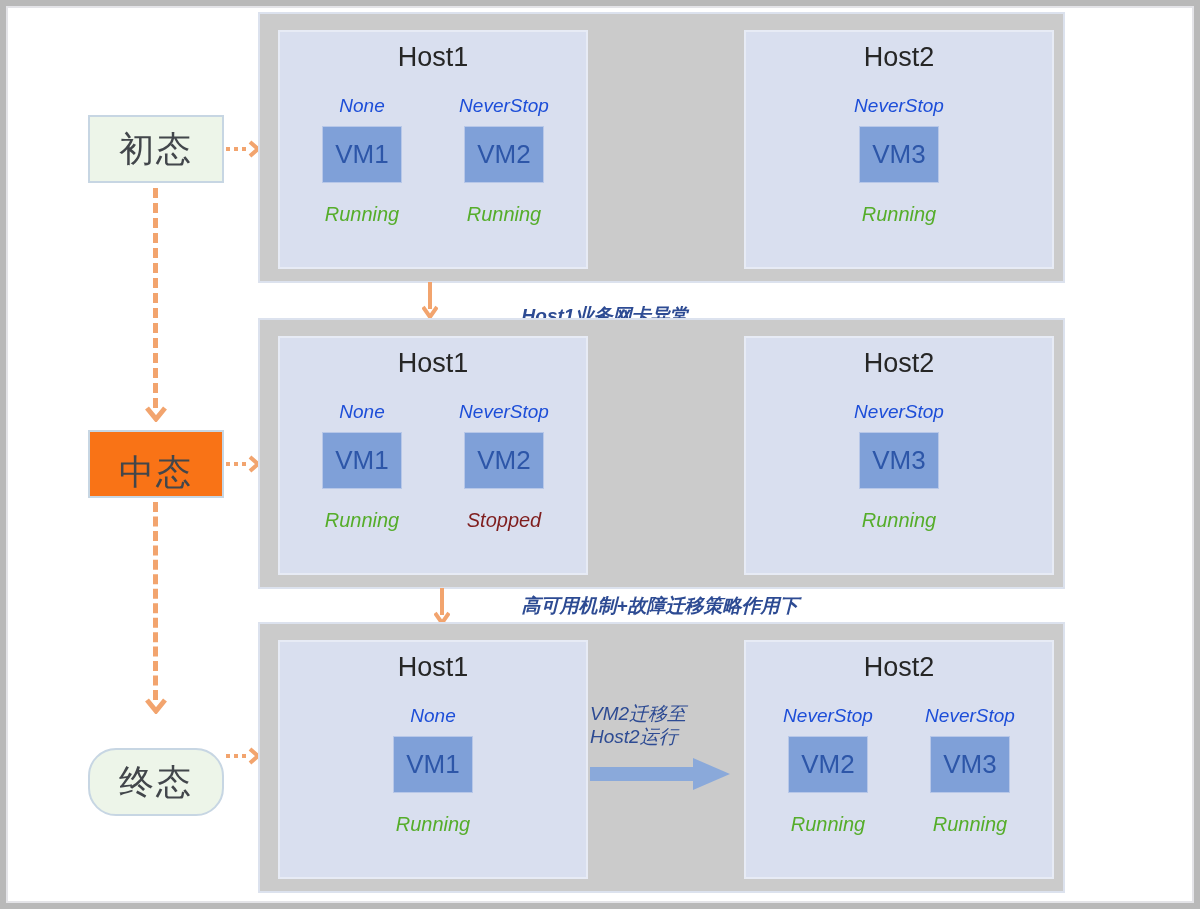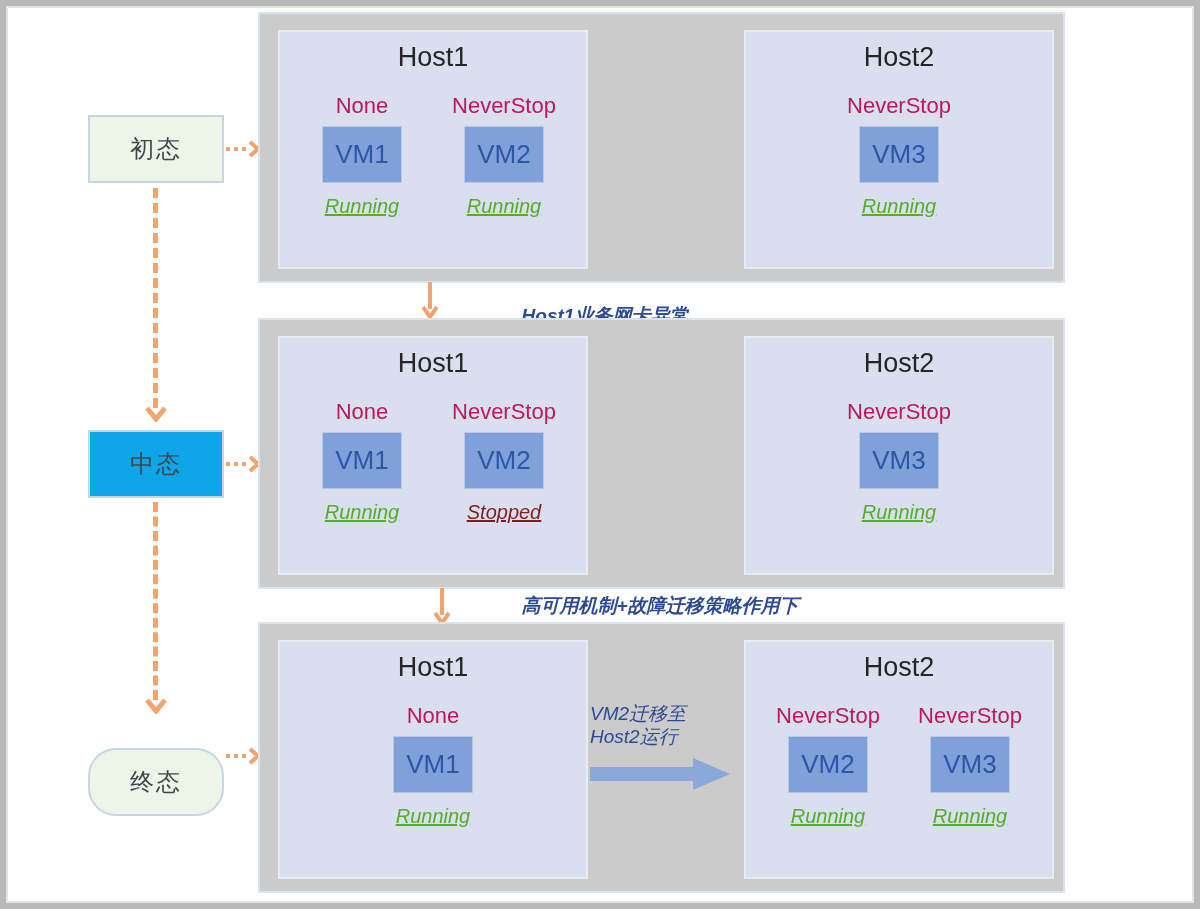--- a/index.html
+++ b/index.html
@@ -7,24 +7,24 @@
     position:relative;width:1200px;height:909px;background:#ffffff;
     box-shadow:inset 0 0 0 6px #b9b9b9, inset 0 0 0 8px #e4e4e8;
     font-family:"Liberation Sans","DejaVu Sans",sans-serif;
     overflow:hidden;
   }
   
   .state-box{
     position:absolute;left:88px;width:136px;height:68px;
     border:2px solid #c7d6e3;box-sizing:border-box;
     display:flex;align-items:center;justify-content:center;
-    font-size:24px;color:#42464b;letter-spacing:2px;
+    font-size:35px;color:#42464b;letter-spacing:2px;
   }
   .state-green{background:#edf5e9;}
-  .state-red{background:#0ea5e9;}
+  .state-red{background:#f97316;align-items:flex-end;}
   .connector{position:absolute;left:153px;width:0;border-left:5px dashed #F2A46E;}
   .chevron{position:absolute;left:145px;}
   .dotted-arrow{position:absolute;left:226px;}
   
   .panel{
     position:absolute;left:258px;width:807px;height:271px;
     background:#cbcbcb;border:2px solid #dce2ee;box-sizing:border-box;
   }
   .host{
     position:absolute;top:16px;width:310px;height:239px;
@@ -34,28 +34,28 @@
   .host-right{left:484px;}
   .host-title{
     position:absolute;top:10px;left:0;right:0;text-align:center;
     font-size:27px;color:#262626;
   }
   .vm-row{
     position:absolute;top:60px;left:0;right:0;
     display:flex;justify-content:center;gap:22px;
   }
   .vm-slot{width:120px;display:flex;flex-direction:column;align-items:center;}
-  .vm-policy{font-size:22px;color:#be185d;height:28px;line-height:28px;}
+  .vm-policy{font-style:italic;font-size:19px;color:#1d4ed8;height:28px;line-height:28px;}
   .vm-box{
     width:80px;height:57px;margin-top:6px;background:#7fa0d8;
     border:1px solid #b7c7e8;box-sizing:border-box;
     display:flex;align-items:center;justify-content:center;
     font-size:26px;color:#2d56a8;
   }
-  .vm-status{margin-top:12px;font-style:italic;font-size:20px;text-decoration:underline;}
+  .vm-status{margin-top:20px;font-style:italic;font-size:20px;}
   
   .t-arrow{position:absolute;}
   .t-label{
     position:absolute;font-style:italic;font-weight:600;font-size:19px;
     color:#2d4b93;text-align:center;
   }
   
   .migration{position:absolute;left:330px;top:78px;width:156px;}
   .migration-text{font-style:italic;font-size:19px;color:#2d4b93;line-height:23px;}
   .migration-svg{margin-top:10px;}

